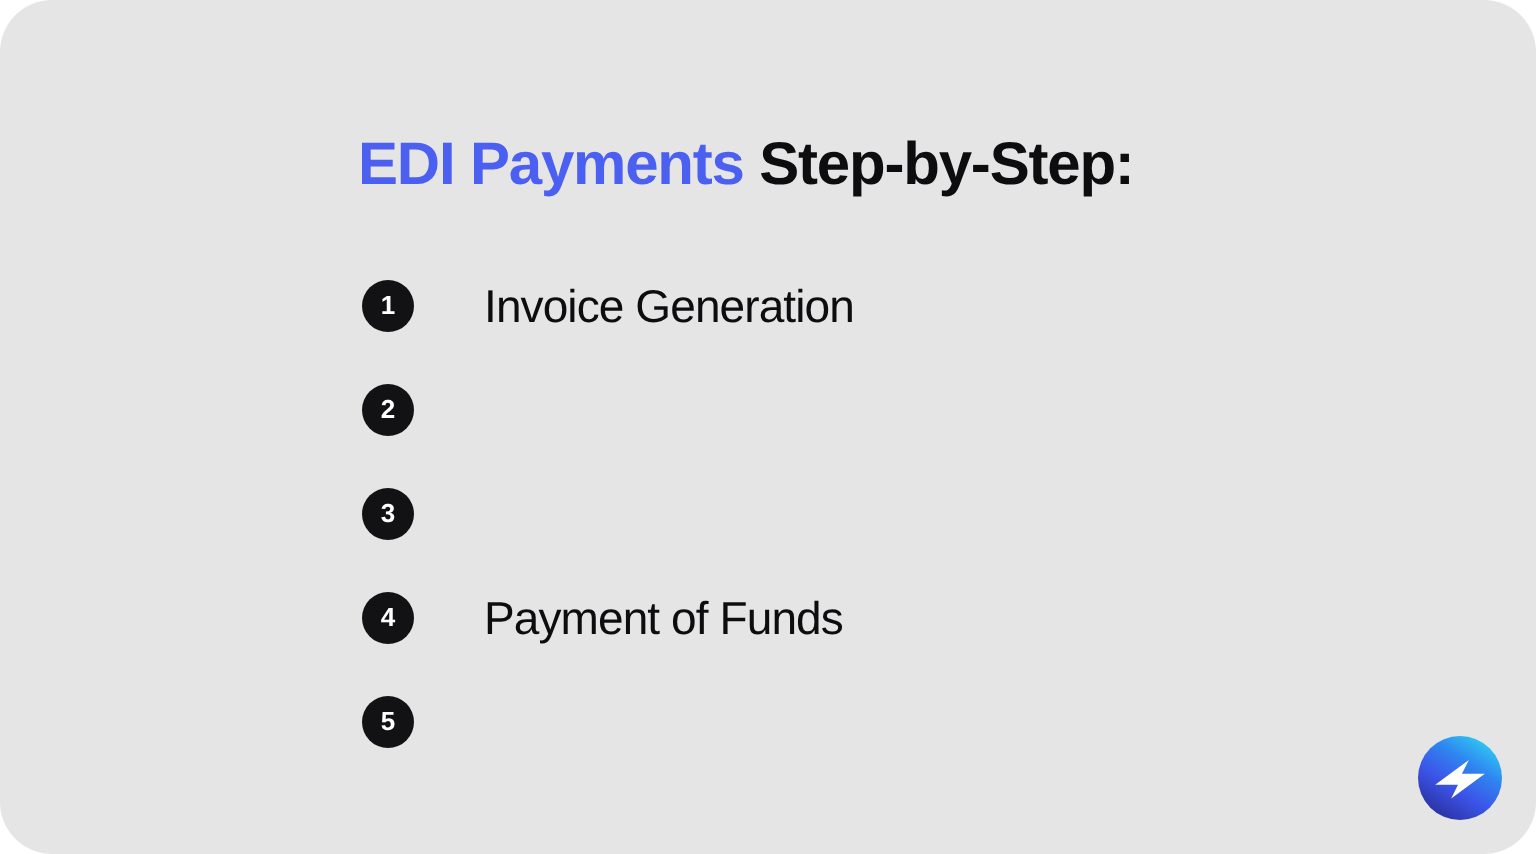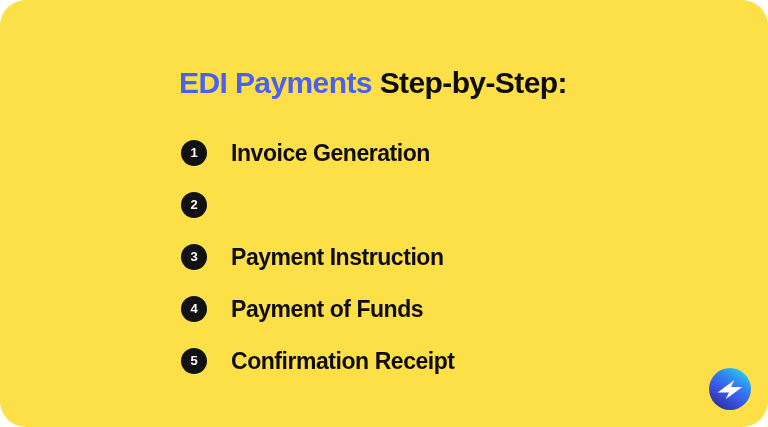--- a/index.html
+++ b/index.html
@@ -14,21 +14,21 @@
     font-family: "Liberation Sans", sans-serif;
   }
 
   .card {
     position: absolute;
     left: 0;
     top: 0;
     width: 768px;
     height: 427px;
     box-sizing: border-box;
-    background: #fde047;
+    background: #e5e5e5;
     border-radius: 26px;
     overflow: hidden;
   }
 
   
   .title {
     position: absolute;
     left: 179px;
     top: 64px;
     font-size: 30px;
@@ -63,23 +63,23 @@
     border-radius: 50%;
     background: #121214;
     color: #ffffff;
     font-size: 13px;
     font-weight: 700;
     line-height: 26px;
     text-align: center;
     letter-spacing: 0;
   }
   .step-label {
-    margin-left: 24px;
+    margin-left: 35px;
     font-size: 23px;
-    font-weight: 700;
+    font-weight: 400;
     color: #0d0d0f;
     letter-spacing: -0.45px;
     white-space: nowrap;
   }
 
   
   .logo {
     position: absolute;
     left: 708px;
     top: 367px;
@@ -107,31 +107,29 @@
       <div class="step-badge">1</div>
       <div class="step-label">Invoice Generation</div>
     </div>
 
     <div class="step">
       <div class="step-badge">2</div>
     </div>
 
     <div class="step">
       <div class="step-badge">3</div>
-      <div class="step-label">Payment Instruction</div>
     </div>
 
     <div class="step">
       <div class="step-badge">4</div>
       <div class="step-label">Payment of Funds</div>
     </div>
 
     <div class="step">
       <div class="step-badge">5</div>
-      <div class="step-label">Confirmation Receipt</div>
     </div>
 
   </div>
 
   <div class="logo">
     <svg viewBox="0 0 44 44" xmlns="http://www.w3.org/2000/svg" aria-hidden="true">
       <defs>
         <linearGradient id="logoGrad" x1="0.78" y1="0.04" x2="0.18" y2="0.96">
           <stop offset="0%" stop-color="#2ec9f2"></stop>
           <stop offset="30%" stop-color="#2f86f0"></stop>

